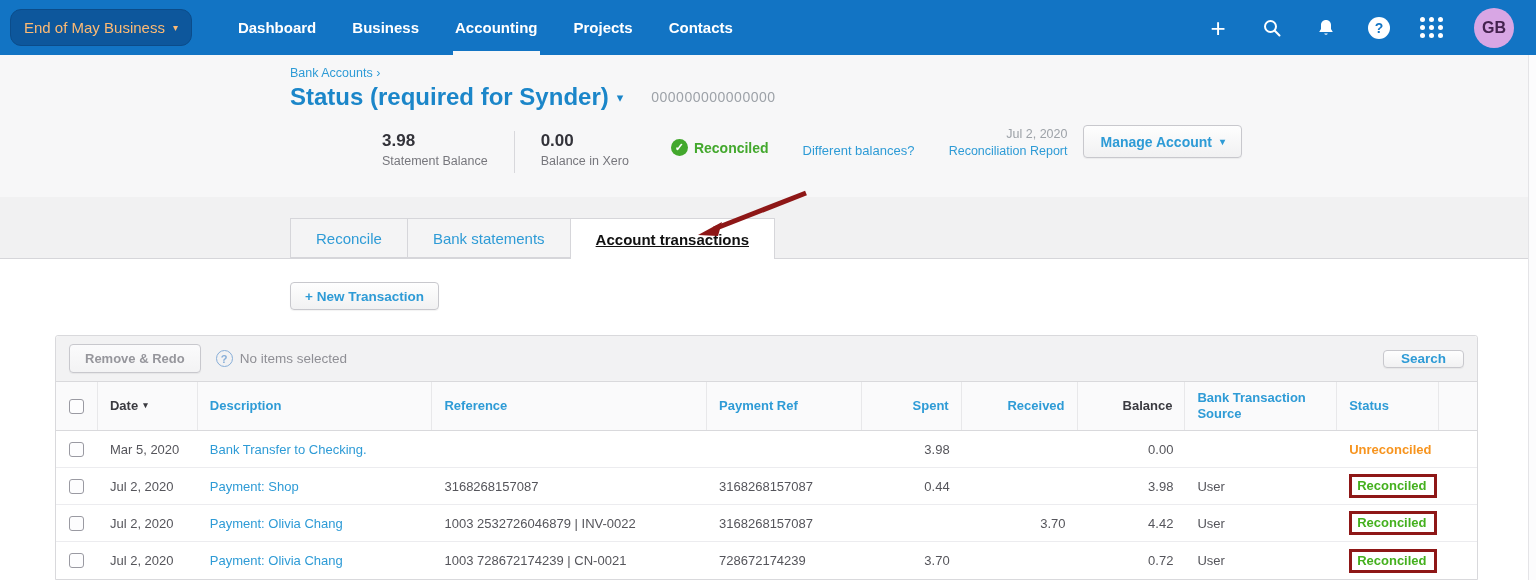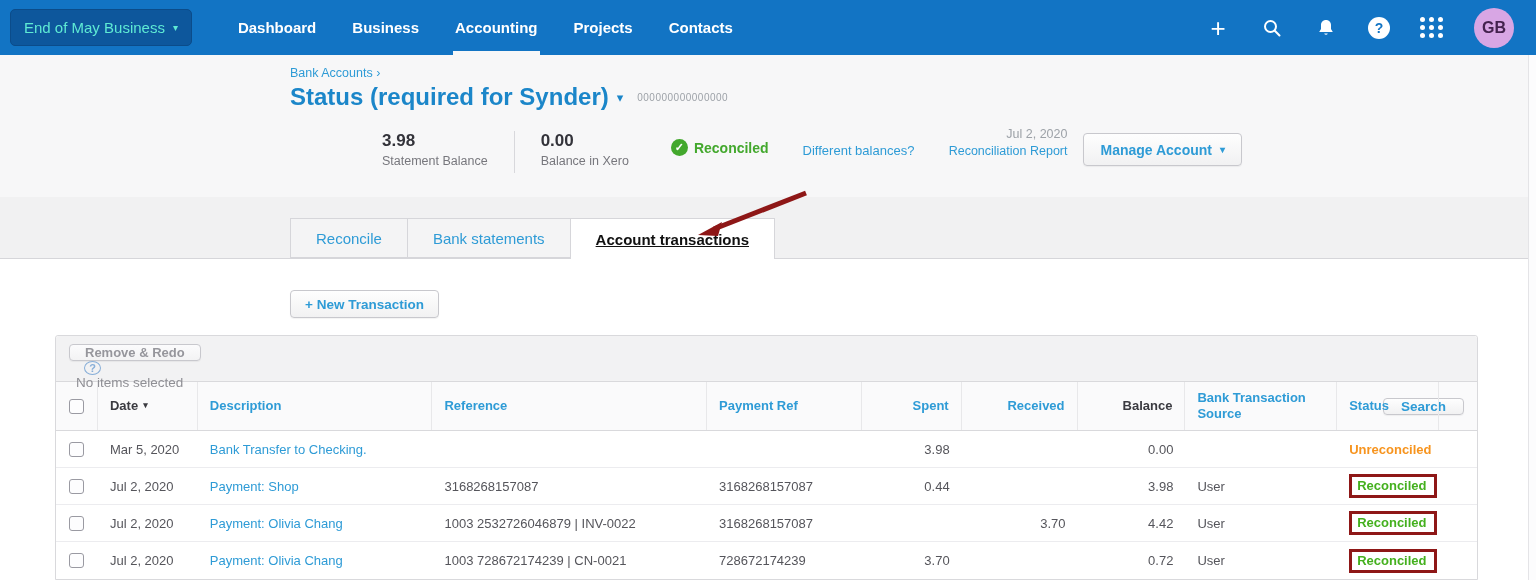--- a/index.html
+++ b/index.html
@@ -2,21 +2,21 @@
 <html><head>
 <meta charset="utf-8">
 <style>
   * { margin:0; padding:0; box-sizing:border-box; }
   html,body { width:1536px; height:580px; overflow:hidden; background:#fff;
     font-family:"Liberation Sans", sans-serif; font-size:14px; color:#3c3c42; }
 
   
   .topnav { position:relative; height:55px; background:#1274c4; display:flex; align-items:center; }
   .org-box { margin-left:10px; height:37px; background:#0d579c; border:1px solid #0b4c8a;
-    border-radius:5px; display:flex; align-items:center; padding:0 13px; color:#5eead4;
+    border-radius:11px; display:flex; align-items:center; padding:0 13px; color:#fdba74;
     font-size:15px; cursor:pointer; }
   .org-box .caret { margin-left:8px; font-size:10px; }
   .nav-items { display:flex; margin-left:28px; height:55px; }
   .nav-item { color:#fff; font-weight:bold; font-size:15px; padding:0 18px; height:55px;
     display:flex; align-items:center; cursor:pointer; position:relative; }
   .nav-item.active::after { content:""; position:absolute; left:16px; right:16px; bottom:0;
     height:4px; background:#f7f7f8; }
   .nav-right { margin-left:auto; display:flex; align-items:center; gap:30px; padding-right:22px; }
   .nav-icon { color:#fff; display:flex; align-items:center; justify-content:center;
     width:24px; height:24px; cursor:pointer; }
@@ -28,39 +28,39 @@
   .avatar { width:40px; height:40px; border-radius:50%; background:#d8a6e4; color:#44224e;
     font-weight:bold; font-size:16px; display:flex; align-items:center; justify-content:center;
     cursor:pointer; }
 
   
   .header-section { background:#f7f7f8; padding:11px 0 0 290px; position:relative; height:142px; }
   .breadcrumb { color:#2e9bd6; font-size:12.5px; cursor:pointer; }
   .title-row { margin-top:3px; display:flex; align-items:center; }
   .page-title { color:#1b86c9; font-size:24px; font-weight:bold; cursor:pointer; }
   .title-caret { color:#1b86c9; font-size:13px; margin-left:8px; cursor:pointer; }
-  .account-number { color:#9da2a8; font-size:10px; margin-left:14px; letter-spacing:.5px; }
+  .account-number { color:#9da2a8; font-size:14px; margin-left:28px; letter-spacing:.5px; }
   .balance-strip { margin-top:20px; margin-left:92px; display:flex; align-items:flex-start; }
   .bal-block { display:flex; flex-direction:column; }
   .bal-amount { font-size:17px; font-weight:bold; color:#33333a; }
   .bal-label { font-size:12.5px; color:#77777d; margin-top:3px; }
   .bal-divider { width:1px; background:#d8d8dc; height:42px; margin:0 26px 0 26px; }
   .reconciled-badge { display:flex; align-items:center; margin:8px 0 0 42px; }
   .check-circle { width:17px; height:17px; border-radius:50%; background:#43a82d; color:#fff;
     font-size:11px; display:flex; align-items:center; justify-content:center; font-weight:bold; }
   .reconciled-text { color:#43a82d; font-weight:bold; font-size:14px; margin-left:6px; }
   .diff-link { color:#2e9bd6; font-size:13px; margin:12px 0 0 34px; cursor:pointer; }
   .header-right { position:absolute; top:70px; right:294px; display:flex; align-items:flex-start; }
   .report-block { text-align:right; margin-right:16px; margin-top:2px; }
   .report-date { color:#9da2a8; font-size:12.5px; }
   .report-link { color:#2e9bd6; font-size:12.5px; margin-top:3px; cursor:pointer;padding-left:24px; }
   .btn { display:inline-flex; align-items:center; justify-content:center;
     background:linear-gradient(#fefefe,#f1f1f2); border:1px solid #c8c8cd; border-radius:4px;
     color:#2e9bd6; font-weight:bold; cursor:pointer;
-    box-shadow:0 1px 1px rgba(0,0,0,.05);margin-top:8px; }
+    box-shadow:0 1px 1px rgba(0,0,0,.05); }
   .manage-btn { height:33px; padding:0 16px; font-size:14px; }
   .manage-btn .caret { margin-left:8px; font-size:10px; }
 
   
   .tab-zone { background:#f1f1f2; height:62px; position:relative; }
   .tab-bar { position:absolute; left:0; right:0; bottom:0; border-bottom:1px solid #d6d6da;
     padding-left:290px; display:flex; }
   .tab { height:40px; display:flex; align-items:center; padding:0 25px; font-size:15px;
     color:#2e9bd6; background:#f4f4f5; border:1px solid #d6d6da; border-left:none;
     cursor:pointer; }
@@ -71,21 +71,21 @@
 
   
   .content { background:#fff; position:relative; height:321px; }
   .new-trans-btn { position:absolute; left:290px; top:23px; height:28px; padding:0 14px;
     font-size:13.5px; }
 
   
   .table-wrap { position:absolute; left:55px; top:76px; width:1423px;
     border:1px solid #d9d9dc; border-radius:3px 3px 0 0; background:#fff; }
   .toolbar { height:46px; background:#f2f2f3; border-bottom:1px solid #d9d9dc;
-    display:flex; align-items:flex-start; padding:0 13px; border-radius:3px 3px 0 0;flex-direction:column; }
+    display:flex; align-items:center; padding:0 13px; border-radius:3px 3px 0 0; }
   .remove-btn { height:29px; padding:0 15px; font-size:13px; color:#96969c;
     background:linear-gradient(#fbfbfc,#f3f3f4); }
   .help-q { width:17px; height:17px; border:1.5px solid #87aed8; color:#87aed8; border-radius:50%;
     font-size:11px; font-weight:bold; display:flex; align-items:center; justify-content:center;
     margin-left:15px; }
   .no-items { color:#8f8f95; font-size:13.5px; margin-left:7px; }
   .search-btn { margin-left:auto; height:18px; padding:0 17px; font-size:13.5px; }
 
   .thead { display:flex; background:#fafafb; border-bottom:1px solid #d9d9dc; min-height:49px; }
   .th { display:flex; align-items:center; padding:6px 12px; font-size:13px; font-weight:bold;

